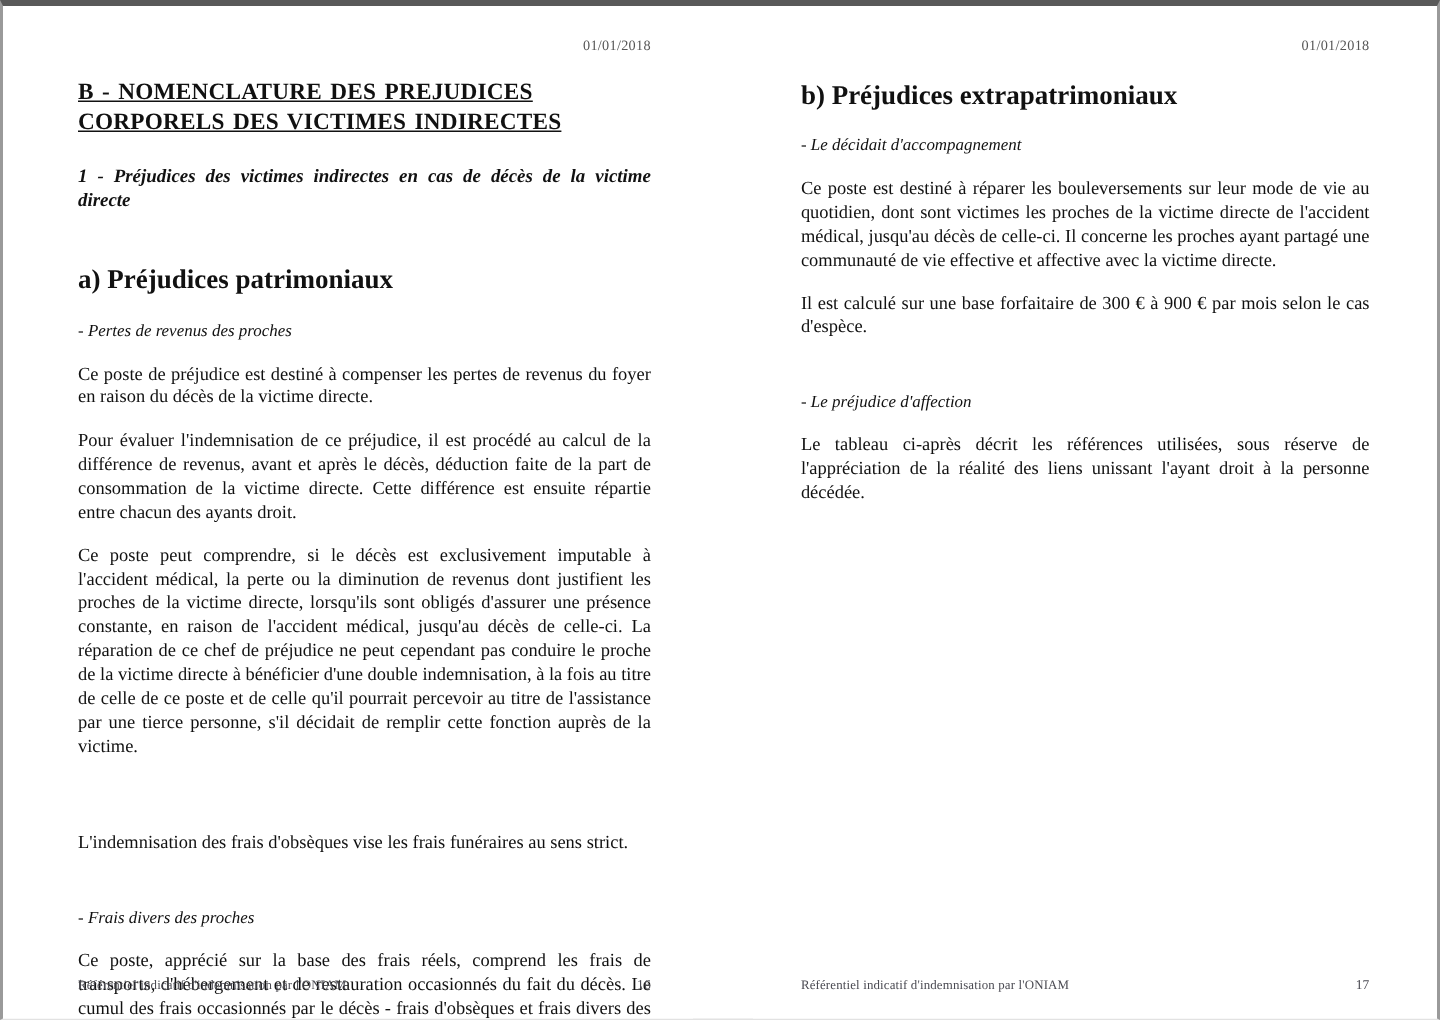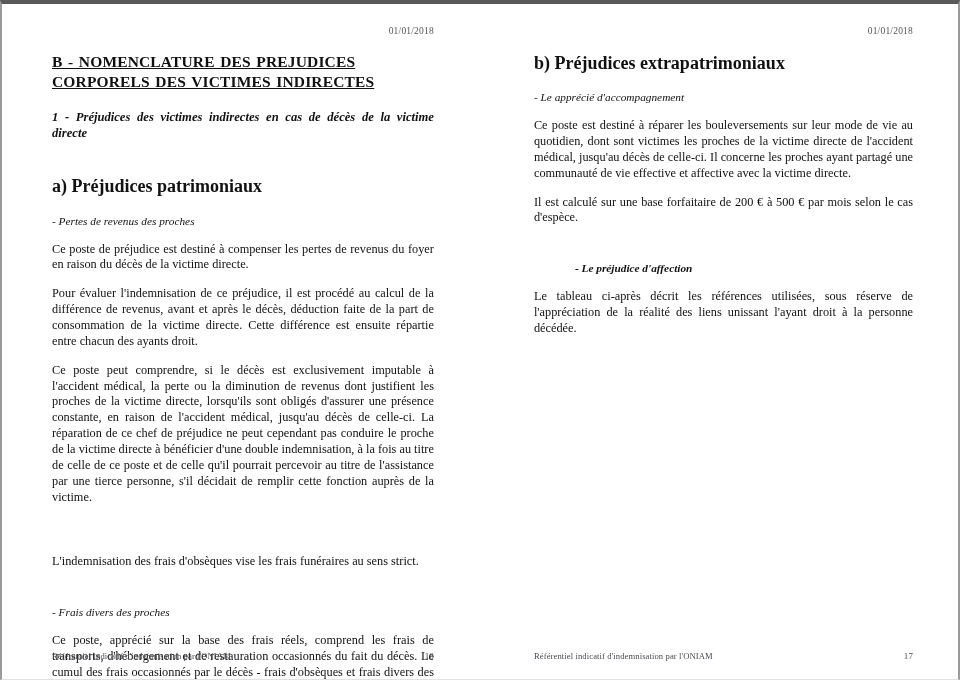--- a/index.html
+++ b/index.html
@@ -101,22 +101,21 @@
   }
 
   h4.item-head {
     font-size: 11.3px;
     font-style: italic;
     font-weight: normal;
     margin: 0 0 13px 0;
     line-height: 1.3;
   }
   h4.item-head.bold-dash {
-    font-weight: bold;
-    margin-left: 41px;
+    font-weight: normal;
   }
 
   p.para {
     font-size: 12.3px;
     line-height: 1.29;
     margin: 0 0 13px 0;
     text-align: justify;
     text-justify: inter-word;
   }
   p.para.last {
@@ -191,25 +190,25 @@
     </div>
 
     <div class="page page-right">
 
       <div class="page-header">01/01/2018</div>
 
       <div class="content">
 
         <h3 class="section-head">b) Préjudices extrapatrimoniaux</h3>
 
-        <h4 class="item-head">- Le apprécié d'accompagnement</h4>
+        <h4 class="item-head">- Le décidait d'accompagnement</h4>
 
         <p class="para">Ce poste est destiné à réparer les bouleversements sur leur mode de vie au quotidien, dont sont victimes les proches de la victime directe de l'accident médical, jusqu'au décès de celle-ci. Il concerne les proches ayant partagé une communauté de vie effective et affective avec la victime directe.</p>
 
-        <p class="para">Il est calculé sur une base forfaitaire de 200 € à 500 € par mois selon le cas d'espèce.</p>
+        <p class="para">Il est calculé sur une base forfaitaire de 300 € à 900 € par mois selon le cas d'espèce.</p>
 
         <div class="gap-md"></div>
 
         <h4 class="item-head bold-dash">- Le préjudice d'affection</h4>
 
         <p class="para last">Le tableau ci-après décrit les références utilisées, sous réserve de l'appréciation de la réalité des liens unissant l'ayant droit à la personne décédée.</p>
 
       </div>
 
       <div class="page-footer">

